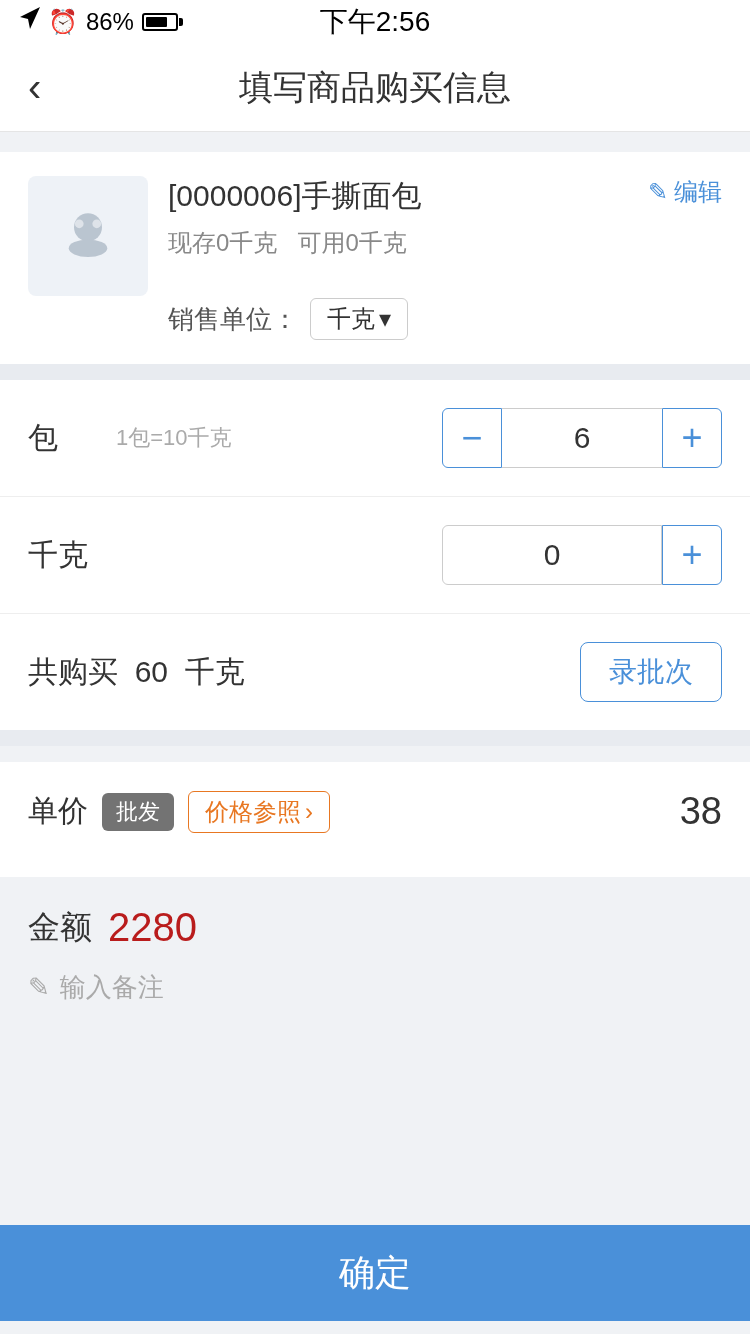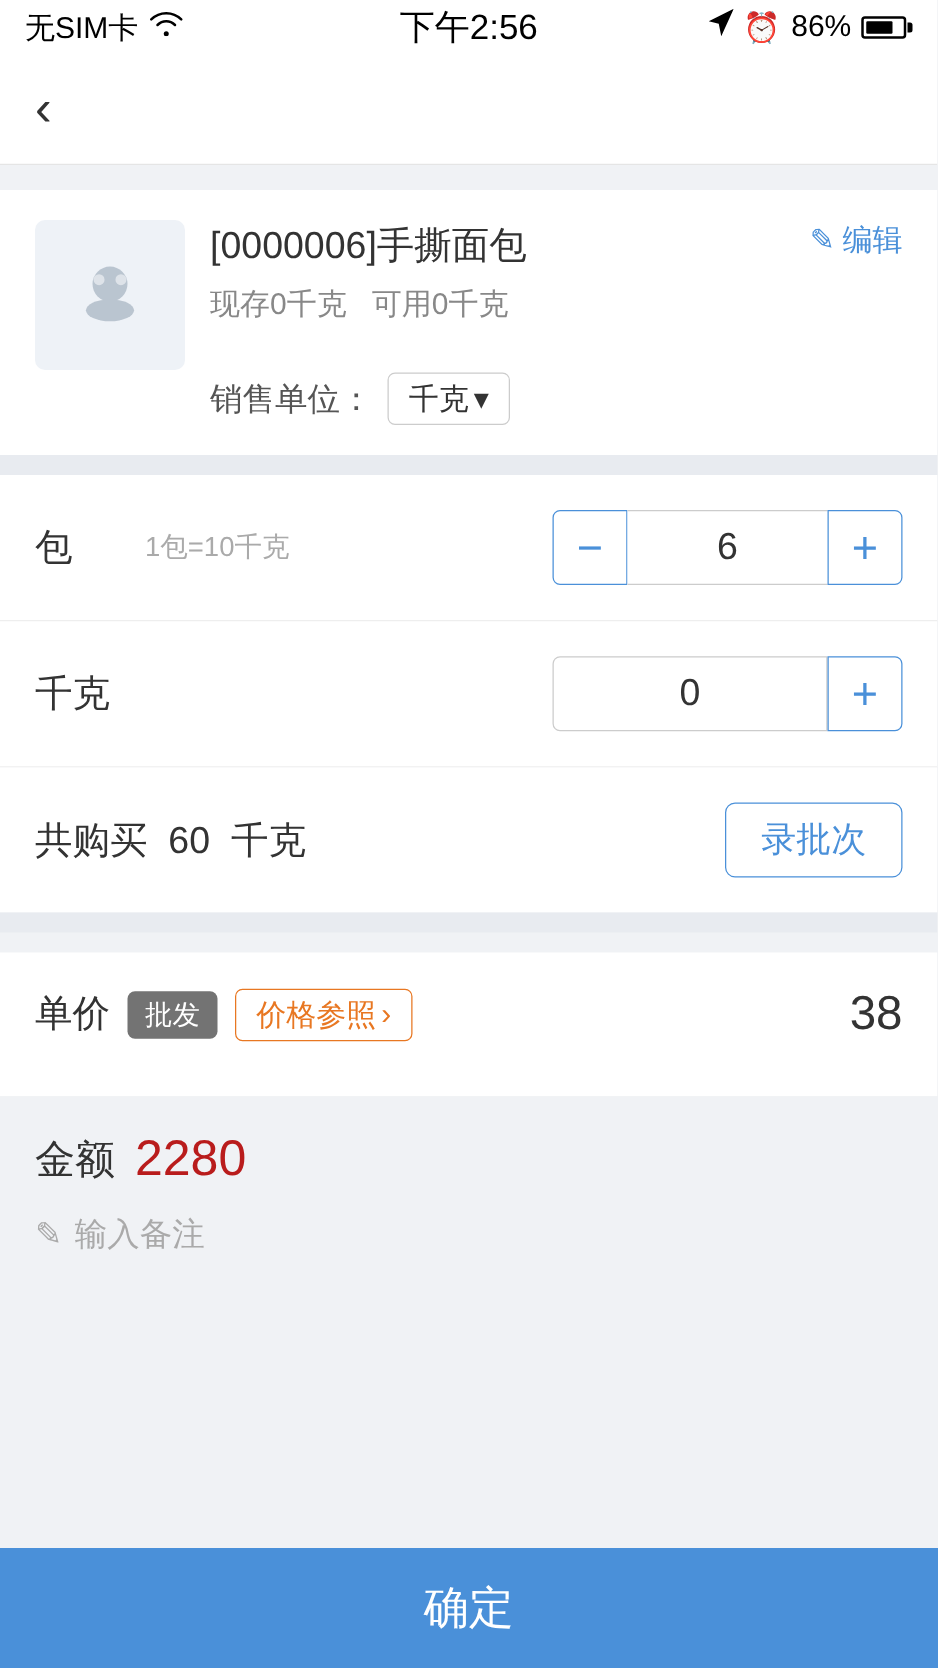--- a/index.html
+++ b/index.html
@@ -355,71 +355,62 @@
       font-size: 26px;
     }
     .note-icon {
       font-size: 26px;
       color: #aaa;
     }
 
     
     .confirm-btn {
       position: fixed;
-      bottom: 0;
+      bottom: 13px;
       left: 0;
       width: 750px;
       height: 96px;
       background: #4a90d9;
       color: #fff;
       font-size: 36px;
       font-weight: 500;
       display: flex;
       align-items: center;
       justify-content: center;
       cursor: pointer;
       border: none;
     }
 
     .spacer { height: 110px; }
   </style>
 </head>
 <body>
 
 <div class="status-bar">
-  <div class="status-left">
-    <span>无SIM卡</span>
-    <span>
-      <svg viewBox="0 0 28 20" width="28" height="20">
-        <path d="M14 16a2 2 0 1 1 0 4 2 2 0 0 1 0-4z" fill="#000"></path>
-        <path d="M7 11c1.9-1.9 4.5-3 7-3s5.1 1.1 7 3" fill="none" stroke="#000" stroke-width="2" stroke-linecap="round"></path>
-        <path d="M2 6.5C5.3 3.2 9.4 1.5 14 1.5s8.7 1.7 12 5" fill="none" stroke="#000" stroke-width="2" stroke-linecap="round"></path>
-      </svg>
-    </span>
-  </div>
   <span class="status-center">下午2:56</span>
   <div class="status-right">
     <span>
       <svg width="20" height="24" viewBox="0 0 20 24">
         <polygon points="20,0 0,10 8,12 10,22" fill="#000"></polygon>
       </svg>
     </span>
     <span>⏰</span>
     <span>86%</span>
     <span class="battery-icon">
       <span class="battery-body">
           <span class="battery-fill"></span>
         </span>
         <span class="battery-tip"></span>
     </span>
   </div>
 </div>
 
 <div class="nav-bar">
   <span class="nav-back">‹</span>
+  <span class="nav-title">填写商品购买信息</span>
 </div>
 
 <div class="product-card">
   <div class="product-image">
     <svg viewBox="0 0 80 80">
       <circle cx="40" cy="30" r="16" fill="#8899aa"></circle>
       <circle cx="30" cy="26" r="5" fill="#fff" opacity="0.6"></circle>
       <circle cx="50" cy="26" r="5" fill="#fff" opacity="0.6"></circle>
       <ellipse cx="40" cy="54" rx="22" ry="10" fill="#8899aa"></ellipse>
     </svg>

